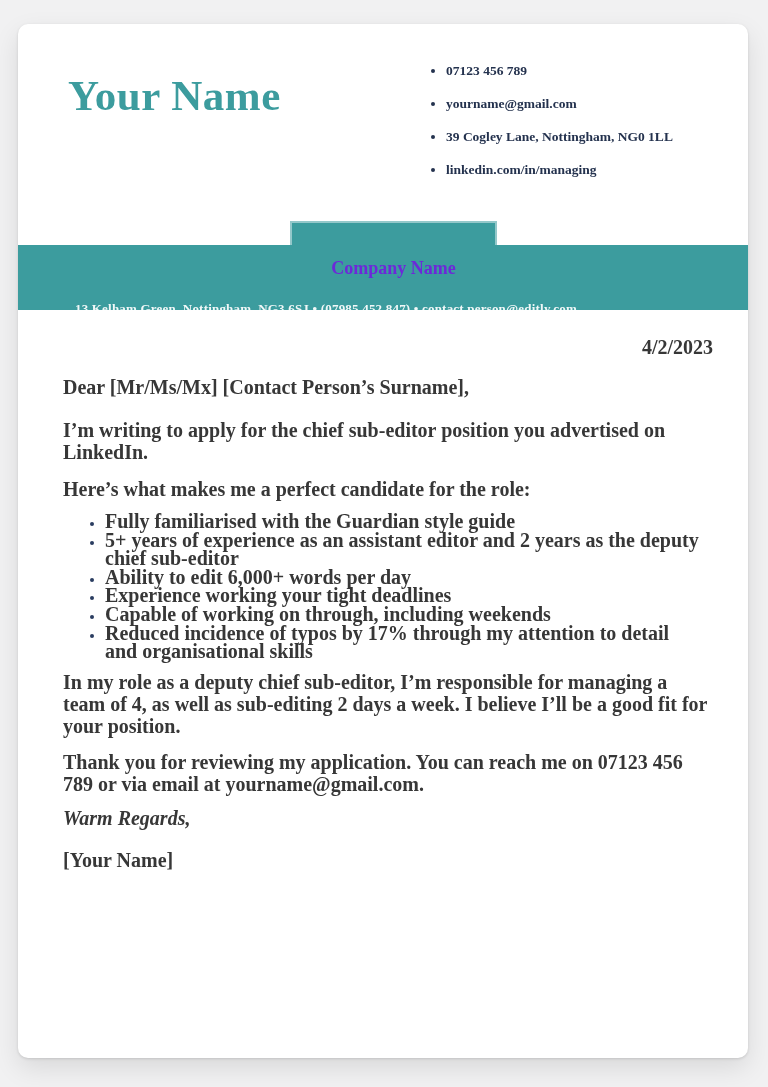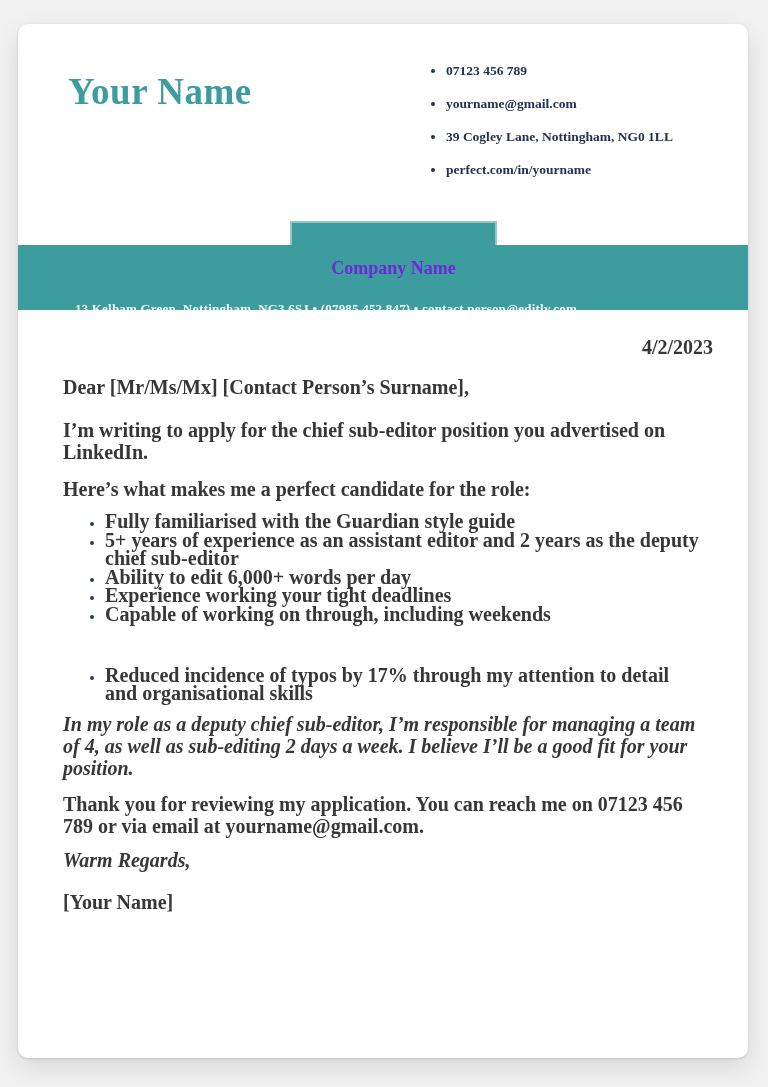--- a/index.html
+++ b/index.html
@@ -19,21 +19,21 @@
   }
   .page {
     position: absolute; left: 18px; top: 24px;
     width: 730px; height: 1034px;
     background: #ffffff;
     border-radius: 10px;
     box-shadow: 0 1px 3px rgba(0,0,0,0.13), 0 10px 26px rgba(0,0,0,0.10);
   }
   .name-heading {
     position: absolute; left: 50px; top: 48px;
-    font-size: 37px; font-weight: bold;
+    font-size: 43px; font-weight: bold;
     color: var(--accent);
     letter-spacing: 0.5px;
     line-height: 1.1;
     margin: 0;
   }
   .contact-list {
     position: absolute; left: 412px; top: 38px;
     margin: 0; padding-left: 16px;
     list-style: disc;
     color: var(--contact);
@@ -86,38 +86,38 @@
   .greeting      { margin: 0 0 21px 0 !important; }
   .intro         { margin: 0 0 15px 0 !important; }
   .lead-in       { margin: 0 0 12px 0 !important; }
   .bullet-list {
     margin: 0 0 10px 0;
     padding-left: 42px;
     list-style: disc;
   }
   .bullet-list li { line-height: 18.6px; }
   .bullet-list li::marker { color: #2A3D60; font-size: 13px; }
-  .bullet-list li:last-child { max-width: 575px; margin-top: 42px; }
-  .body1   { margin: 0 0 14px 0 !important; font-style: italic; }
+  .bullet-list li:last-child { max-width: 575px; }
+  .body1   { margin: 0 0 14px 0 !important; }
   .body2   { margin: 0 0 12px 0 !important; }
   .closing { margin: 0 0 20px 0 !important; font-style: italic; }
   .signature { margin: 0 !important; }
 </style>
 </head>
 <body>
 
 <div class="page">
 
   <h1 class="name-heading">Your Name</h1>
 
   <ul class="contact-list">
     <li>07123 456 789</li>
     <li>yourname@gmail.com</li>
     <li>39 Cogley Lane, Nottingham, NG0 1LL</li>
-    <li>perfect.com/in/yourname</li>
+    <li>linkedin.com/in/managing</li>
   </ul>
 
   <div class="company-tab"></div>
   <div class="company-banner"></div>
   <h2 class="company-name">Company Name</h2>
   <p class="company-details">13 Kelham Green, Nottingham, NG3 6SJ  •  (07985 452 847) •  contact.person@editly.com</p>
 
   <div class="content">
     <p class="letter-date">4/2/2023</p>
     <p class="greeting">Dear [Mr/Ms/Mx] [Contact Person’s Surname],</p>

